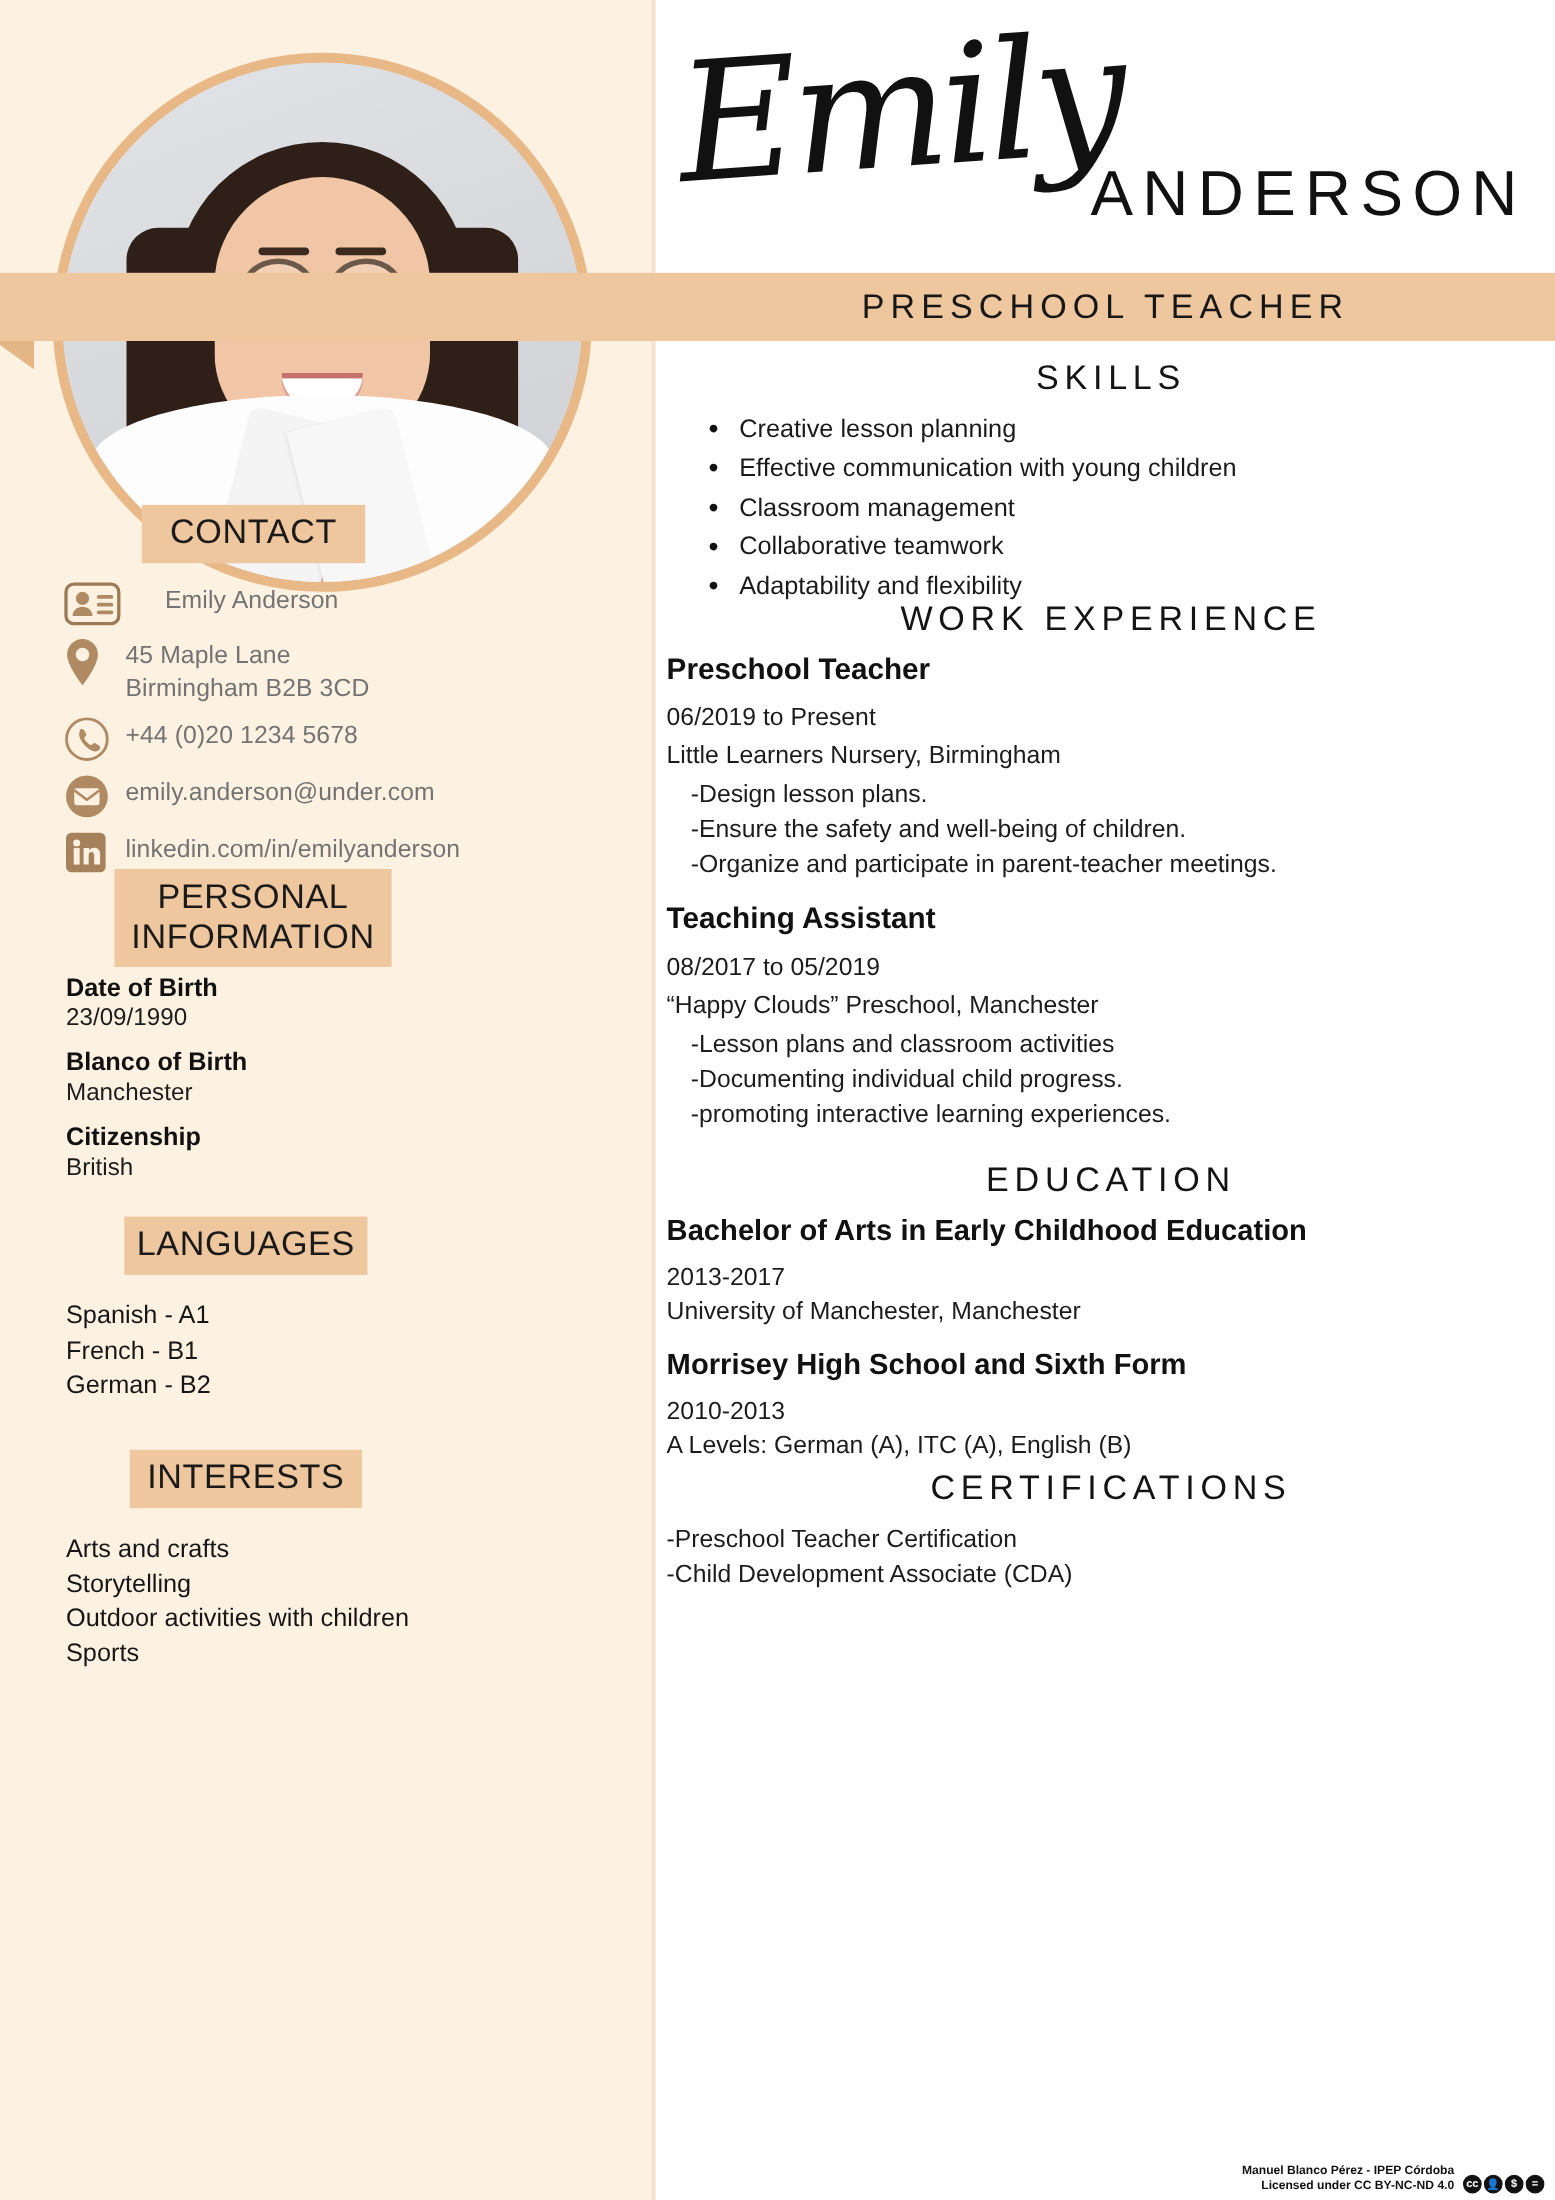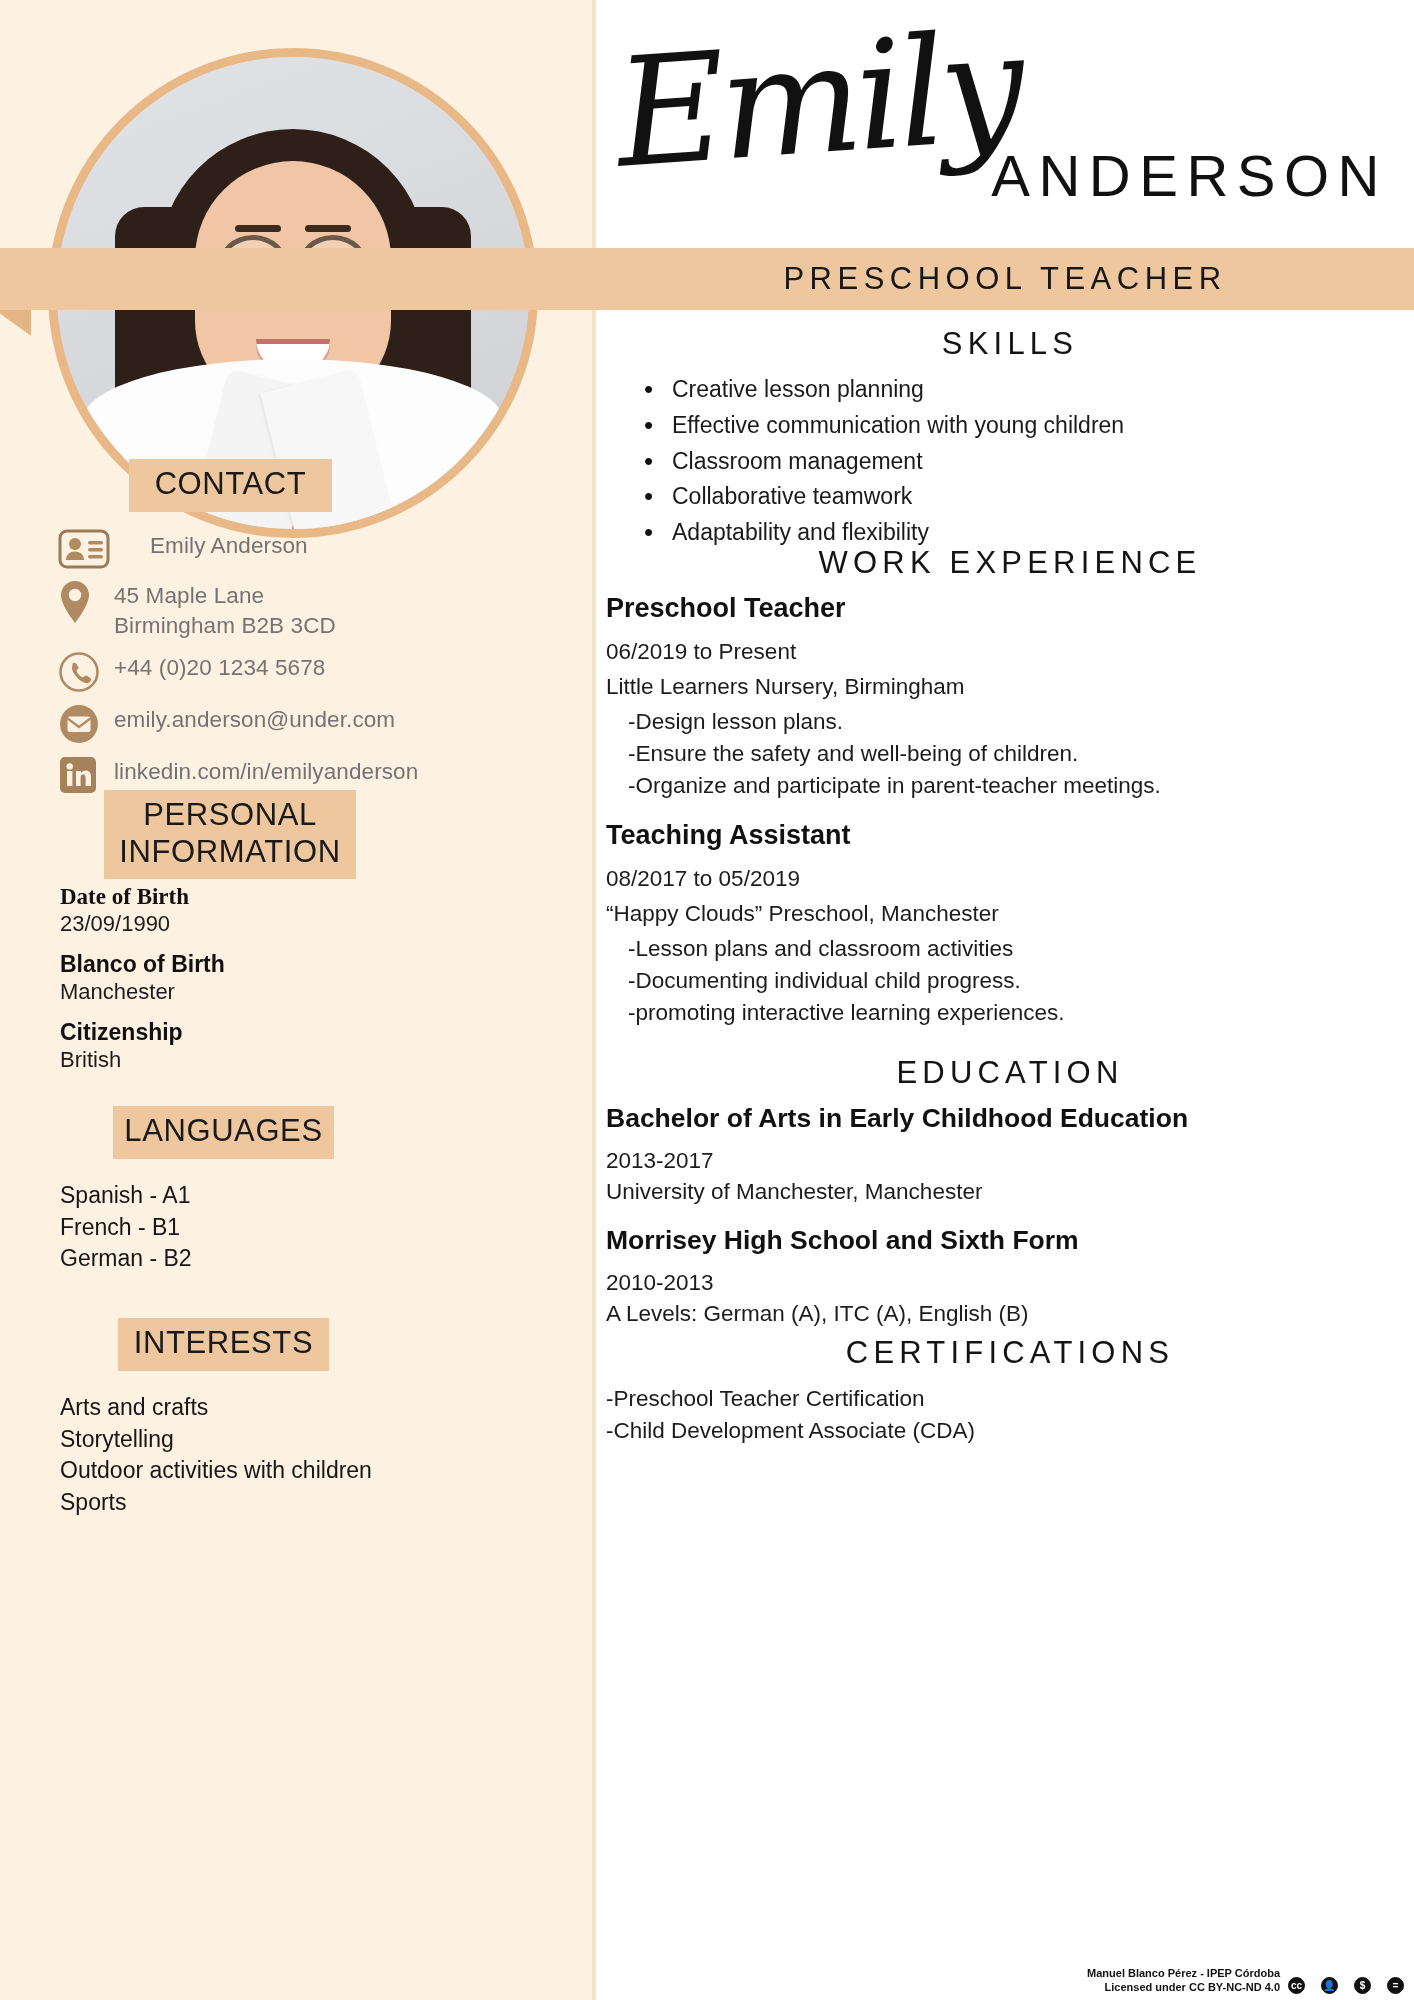--- a/index.html
+++ b/index.html
@@ -99,21 +99,21 @@
   #contact-pill { position:absolute; left:129px; top:459px; width:203px; }
   #contact-list { position:absolute; left:58px; top:527px; width:520px; }
   .c-row { display:flex; align-items:flex-start; margin-bottom: 8px; min-height: 40px; }
   .c-icon { width:56px; flex:0 0 56px; display:flex; align-items:center; justify-content:flex-start; padding-top:2px; }
   .c-text { font-size:22.5px; color:#737373; line-height:1.33; padding-top:4px; letter-spacing:.1px; }
   #row-name .c-text { padding-left: 36px; }
 
   #pi-pill { position:absolute; left:104px; top:790px; width:252px; }
   #pi-body { position:absolute; left:60px; top:884px; width:400px; }
   .pi-label { font-size:23px; font-weight:bold; color:#111; margin-top:14px; }
-  .pi-label.first { margin-top:0;font-family:Liberation Serif, serif; }
+  .pi-label.first { margin-top:0; }
   .pi-value { font-size:22px; color:#1c1c1c; margin-top:1px; }
 
   #lang-pill { position:absolute; left:113px; top:1106px; width:221px; }
   #lang-body { position:absolute; left:60px; top:1180px; width:400px; }
   .plain-line { font-size:23px; color:#161616; line-height:1.37; }
 
   #int-pill { position:absolute; left:118px; top:1318px; width:211px; }
   #int-body { position:absolute; left:60px; top:1392px; width:440px; }
 
   
@@ -177,21 +177,21 @@
 
   #certs { position:absolute; left:10px; top:1335px; width:808px; }
   #certs .c-line { font-size:22.5px; color:#1c1c1c; line-height:1.42; }
 
   
   #footer {
     position:absolute; right:10px; bottom:6px;
     display:flex; align-items:flex-end; gap:8px;
   }
   #footer-text { text-align:right; font-size:11px; font-weight:bold; color:#111; line-height:1.28; }
-  #cc-badges { display:flex; gap:16px; align-items:center; }
+  #cc-badges { display:flex; gap:2px; align-items:center; }
   .cc-b {
     width:17px; height:17px; border-radius:50%;
     background:#111; color:#fff; font-size:10px; font-weight:bold;
     display:flex; align-items:center; justify-content:center;
     border:1px solid #111;
   }
 
   
   svg { display:block; }
 </style>

